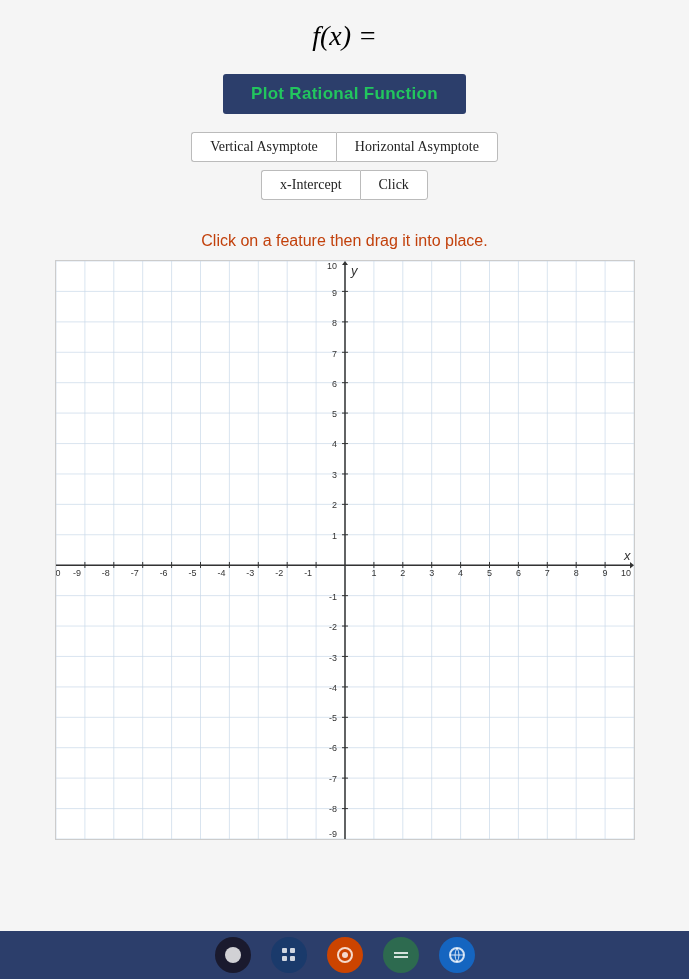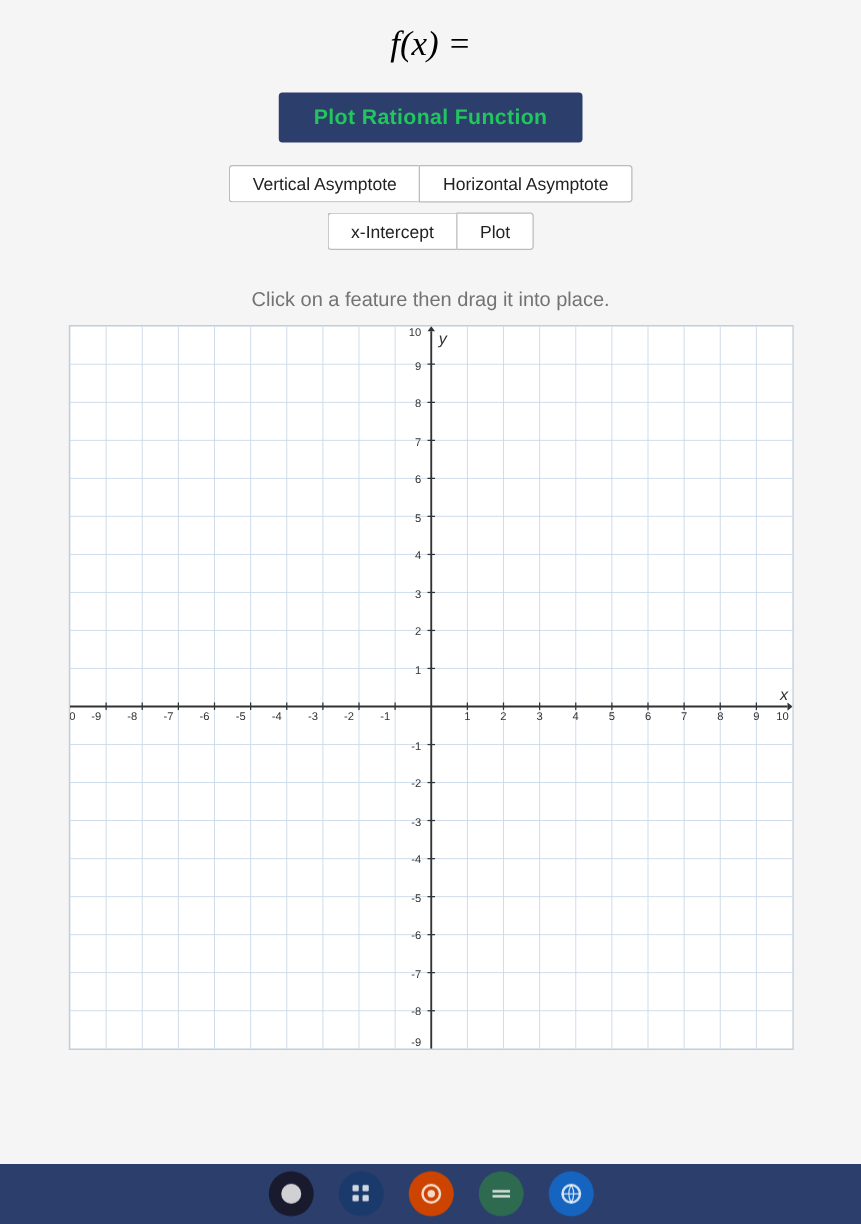--- a/index.html
+++ b/index.html
@@ -81,21 +81,21 @@
       display: flex;
       gap: 0;
       margin-bottom: 32px;
     }
 
     .feature-btn {
       background: #fff;
       border: 1.5px solid #bbb;
       padding: 6px 18px;
       font-size: 14px;
-      font-family: Liberation Sans, sans-serif;
+      font-family: Liberation Serif, serif;
       cursor: pointer;
       color: #222;
     }
 
     .feature-btn:not(:last-child) {
       border-right: none;
     }
 
     .feature-btn:first-child {
       border-radius: 3px 0 0 3px;
@@ -103,21 +103,21 @@
 
     .feature-btn:last-child {
       border-radius: 0 3px 3px 0;
       border-right: 1.5px solid #bbb;
       text-align: right;
     }
 
     .instruction-text {
       font-family: Arial, sans-serif;
       font-size: 16px;
-      color: #737373;
+      color: #c2410c;
       margin-bottom: 10px;
     }
 
     .graph-area {
       position: relative;
       width: 580px;
       height: 580px;
       background: #fff;
       border: 1px solid #ccc;
     }
@@ -164,21 +164,21 @@
 
   <button class="plot-button">Plot Rational Function</button>
 
   <div class="feature-buttons-row1">
     <button class="feature-btn">Vertical Asymptote</button>
     <button class="feature-btn" style="border-left:1.5px solid #bbb; border-radius:0 3px 3px 0; border-right:1.5px solid #bbb;">Horizontal Asymptote</button>
   </div>
 
   <div class="feature-buttons-row2">
     <button class="feature-btn">x-Intercept</button>
-    <button class="feature-btn" style="border-left:1.5px solid #bbb; border-radius:0 3px 3px 0; border-right:1.5px solid #bbb;">Plot</button>
+    <button class="feature-btn" style="border-left:1.5px solid #bbb; border-radius:0 3px 3px 0; border-right:1.5px solid #bbb;">Click</button>
   </div>
 
   <p class="instruction-text">Click on a feature then drag it into place.</p>
 
   <div class="graph-area">
     <svg class="graph-svg" viewBox="0 0 580 580" xmlns="http://www.w3.org/2000/svg">
 
       <defs>
         <style>
           .grid-line { stroke: #c8d8e8; stroke-width: 0.7; }

